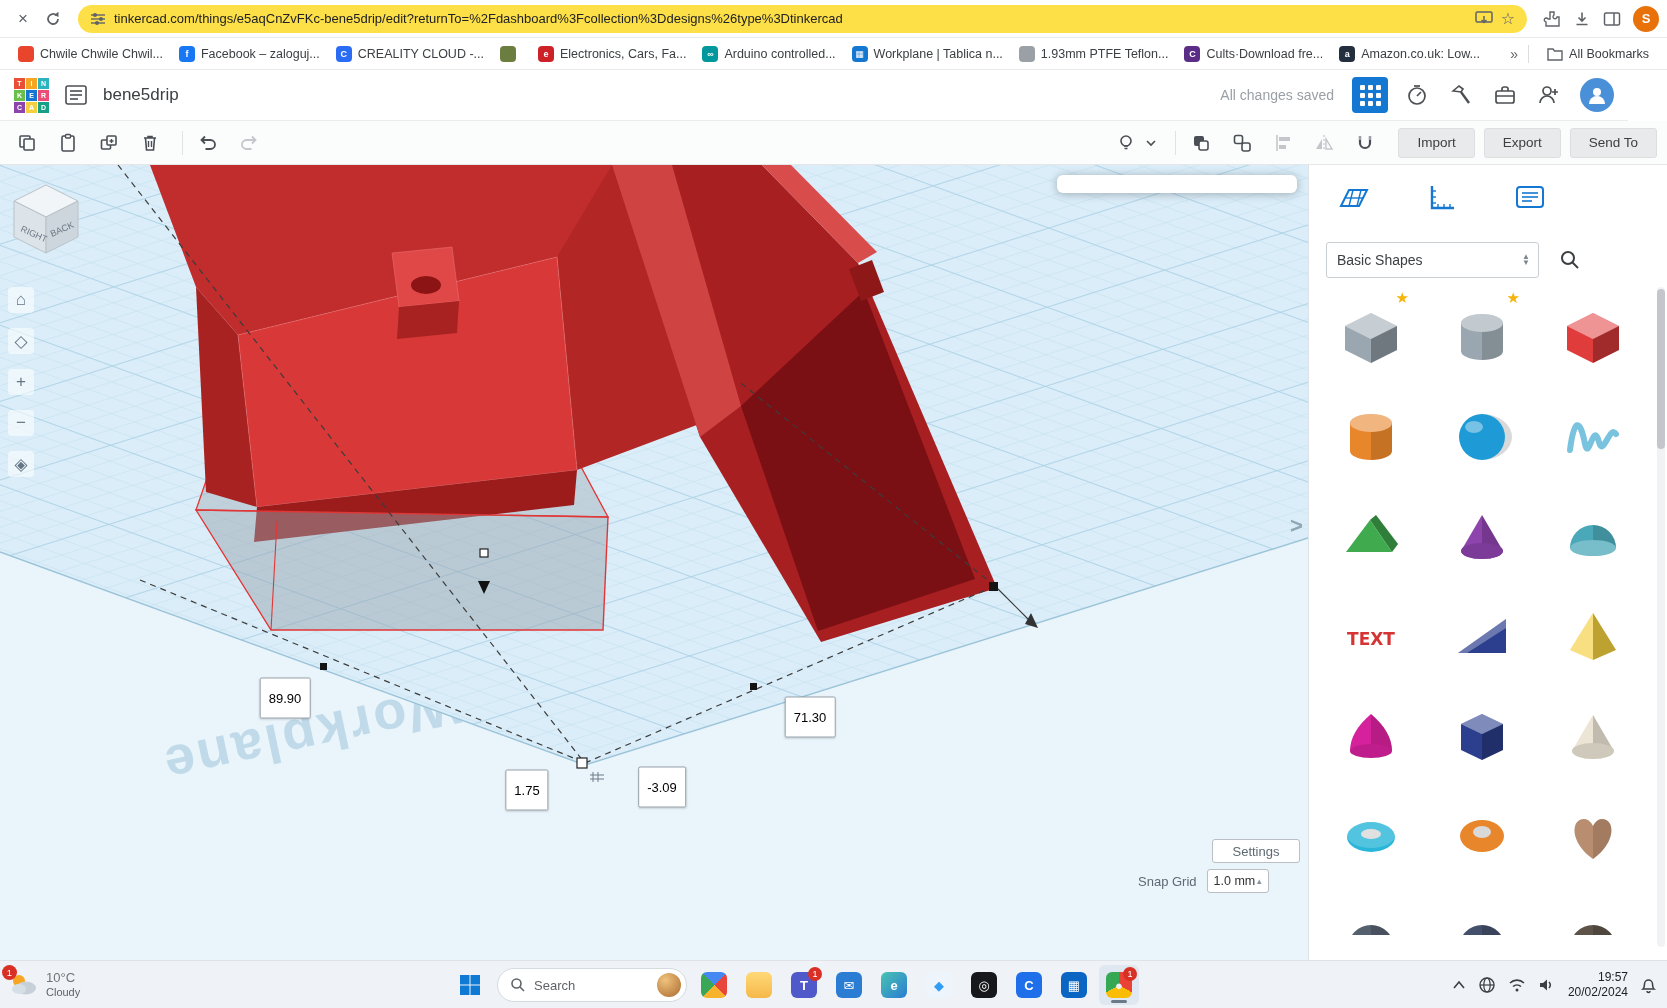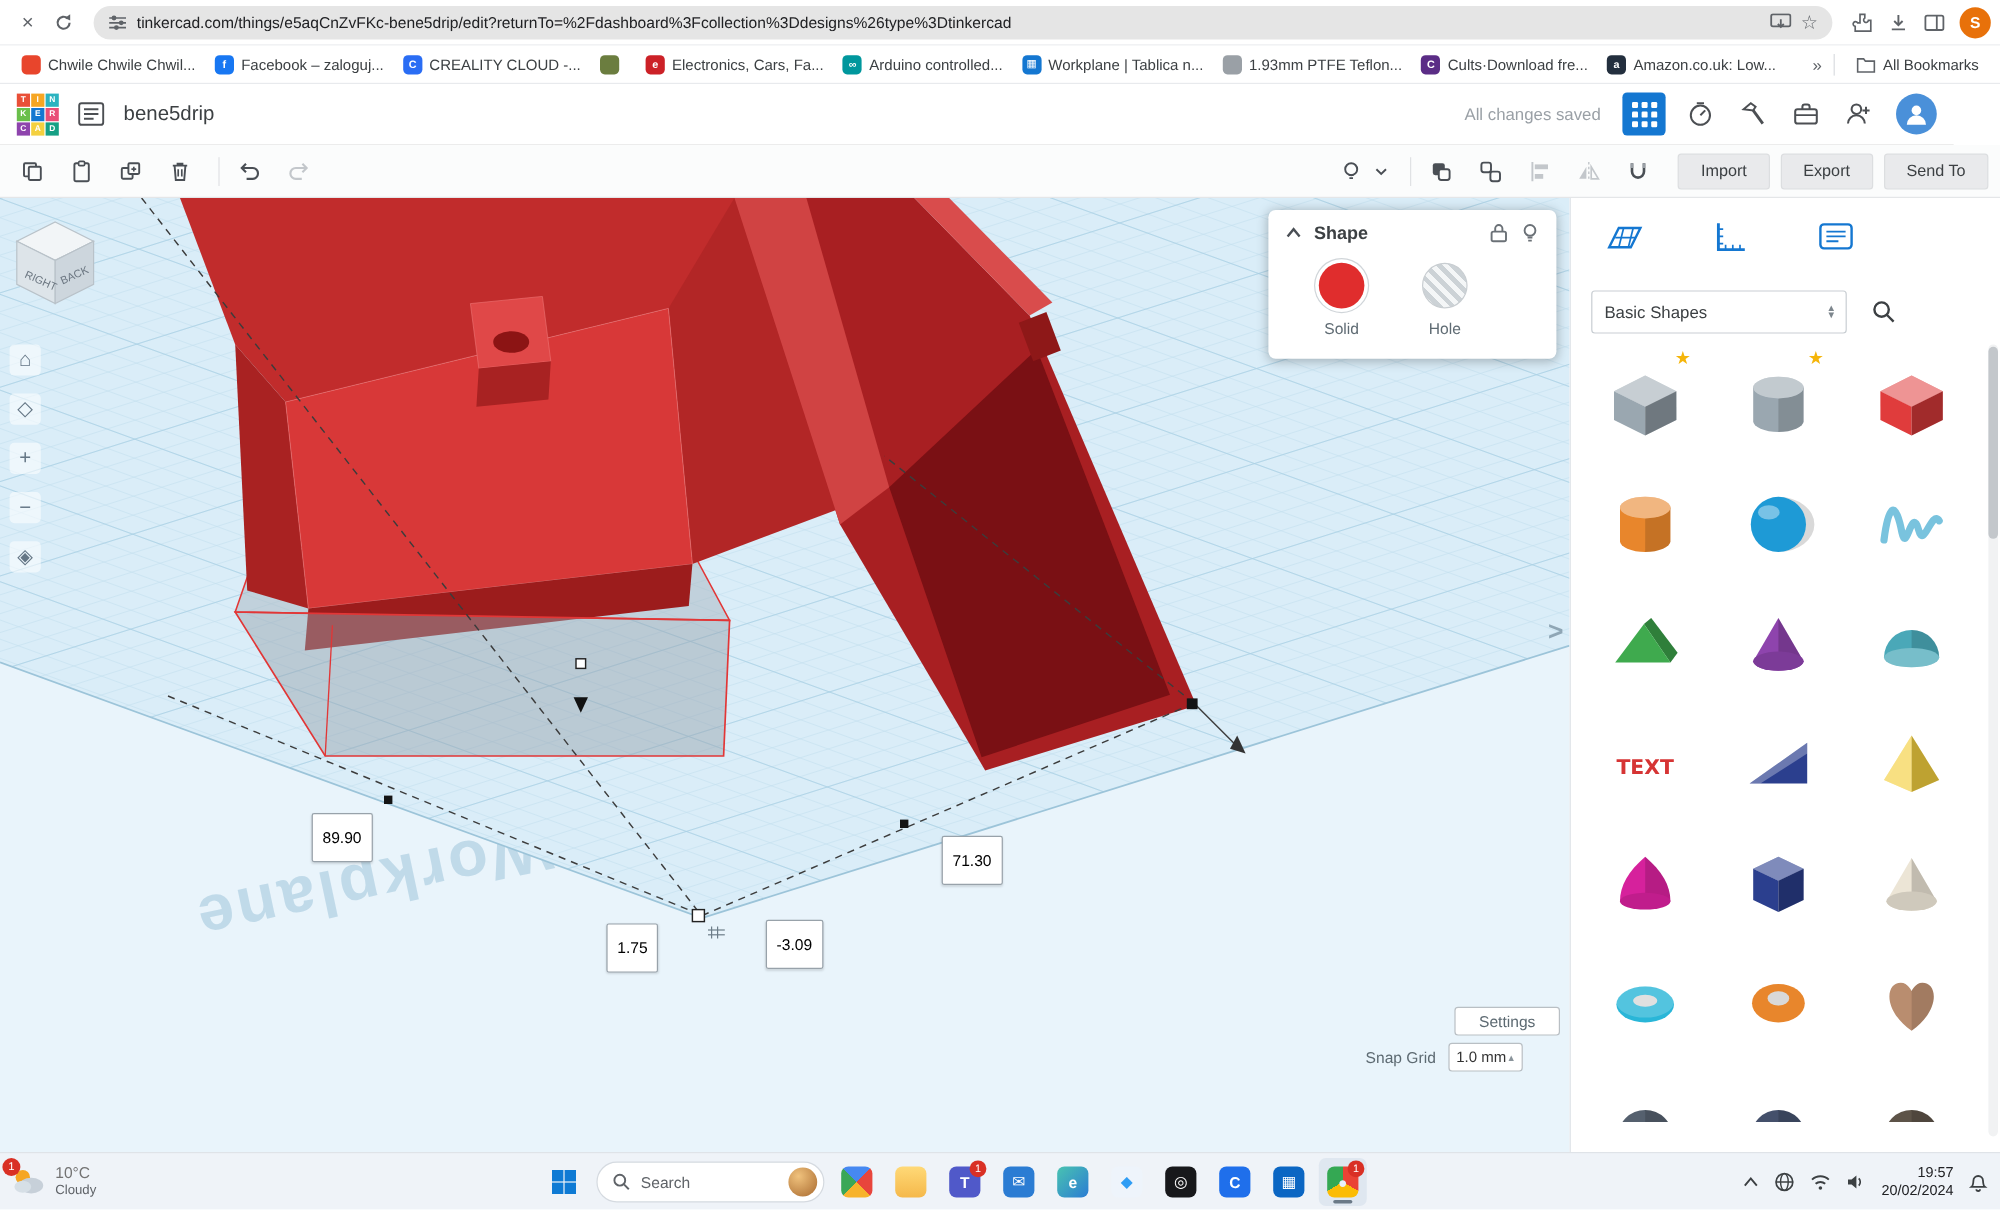--- a/index.html
+++ b/index.html
@@ -2,21 +2,21 @@
 <html><head>
 <meta charset="utf-8">
 <style>
 *{margin:0;padding:0;box-sizing:border-box}
 body{font-family:"Liberation Sans","DejaVu Sans",sans-serif;background:#fff;-webkit-font-smoothing:antialiased}
 #screen{position:relative;width:1667px;height:1008px;overflow:hidden;background:#fff}
 
 
 .browser{position:absolute;left:0;top:0;width:1667px;height:38px;background:#fff;display:flex;align-items:center;padding:0 8px;border-bottom:1px solid #e8eaed}
 .ibtn{display:flex;align-items:center;justify-content:center;width:30px;height:30px;border-radius:50%;color:#5f6368;flex:0 0 auto;font-size:17px}
-.urlbar{height:28px;background:#e5e5e5;border-radius:14px;display:flex;align-items:center;flex:1;margin:12px 10px;padding:0 12px;min-width:0;gap:8px}
+.urlbar{height:28px;background:#fde047;border-radius:14px;display:flex;align-items:center;flex:1;margin:12px 10px;padding:0 12px;min-width:0;gap:8px}
 .urltext{font-size:13px;color:#202124;white-space:nowrap;overflow:hidden;flex:1}
 .avatar-s{width:26px;height:26px;border-radius:50%;background:#e8710a;color:#fff;font-size:13px;font-weight:bold;display:flex;align-items:center;justify-content:center;margin-left:6px}
 
 
 .bkbar{position:absolute;top:38px;left:0;width:1667px;height:32px;display:flex;align-items:center;padding:0 10px;background:#fff;border-bottom:1px solid #e8eaed;font-size:12.5px;color:#3c4043}
 .bm{display:flex;align-items:center;gap:6px;padding:3px 8px;border-radius:6px;white-space:nowrap;flex:0 0 auto}
 .favicon{width:16px;height:16px;border-radius:4px;color:#fff;font-size:9px;font-weight:bold;display:flex;align-items:center;justify-content:center;flex:0 0 auto}
 .bk-right{margin-left:auto;display:flex;align-items:center;gap:10px}
 .bk-sep{width:1px;height:18px;background:#dadce0}
 
@@ -463,44 +463,20 @@
       <div class="navcol">
 
       <div class="navbtn">⌂</div>
           <div class="navbtn">◇</div>
           <div class="navbtn">+</div>
           <div class="navbtn">−</div>
           <div class="navbtn">◈</div>
         </div>
 
       <div class="shapecard">
-        <div class="schead">
-          <svg width="14" height="10" viewBox="0 0 14 10">
-              <polyline points="2,8 7,2 12,8" fill="none" stroke="#4a4f55" stroke-width="2"></polyline>
-            </svg>
-          <span class="sctitle">Shape</span>
-          <svg width="16" height="18" viewBox="0 0 16 18">
-              <rect x="2" y="8" width="12" height="8" rx="1.5" fill="none" stroke="#6b7177" stroke-width="1.6"></rect>
-              <path d="M5,8 V5.5 a3,3 0 0 1 6,0 V8" fill="none" stroke="#6b7177" stroke-width="1.6"></path>
-            </svg>
-          <svg width="16" height="18" viewBox="0 0 16 18">
-              <circle cx="8" cy="7" r="4.5" fill="none" stroke="#6b7177" stroke-width="1.6"></circle>
-              <path d="M6,13 h4 M6.5,15.5 h3" stroke="#6b7177" stroke-width="1.4"></path>
-            </svg>
-        </div>
-        <div class="scbody">
-          <div class="opt">
-            <div class="sw sw-solid" style="background: rgb(224, 45, 45);"></div>
-            <span class="optlabel">Solid</span>
-          </div>
-          <div class="opt">
-            <div class="sw sw-hole"></div>
-            <span class="optlabel">Hole</span>
-          </div>
-        </div>
       </div>
 
       <div class="dimlabel" style="left:285px;top:533px">89.90</div>
       <div class="dimlabel" style="left:810px;top:552px">71.30</div>
       <div class="dimlabel" style="left:527px;top:625px">1.75</div>
       <div class="dimlabel" style="left:662px;top:622px">-3.09</div>
 
       <div class="collapse">&gt;</div>
 
       <div class="settingsbtn">Settings</div>

